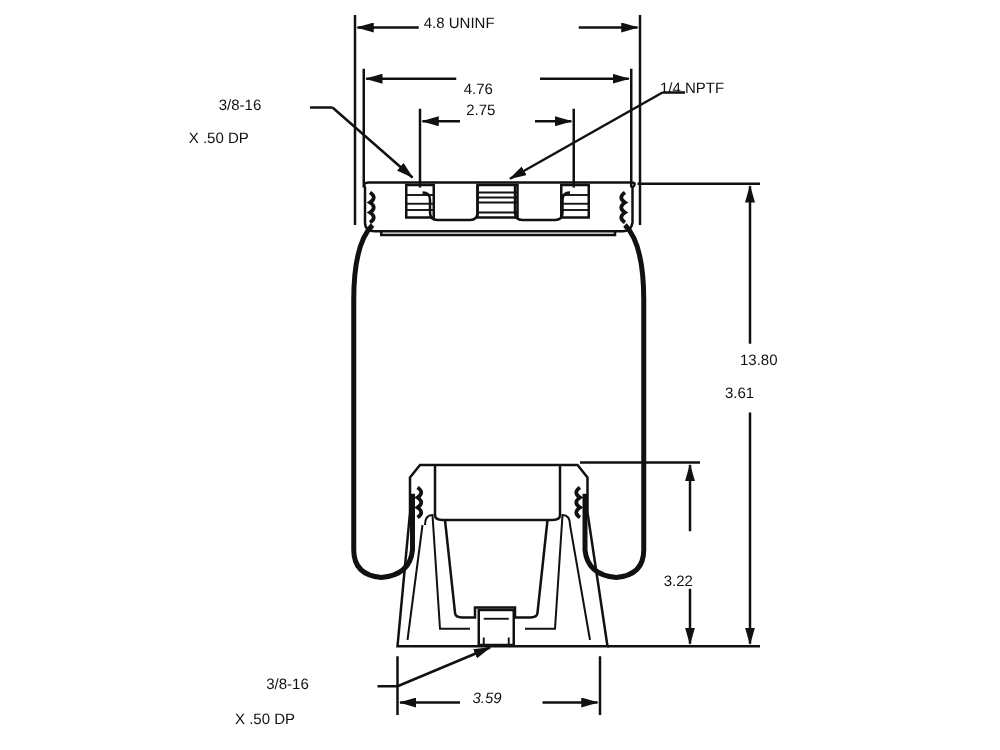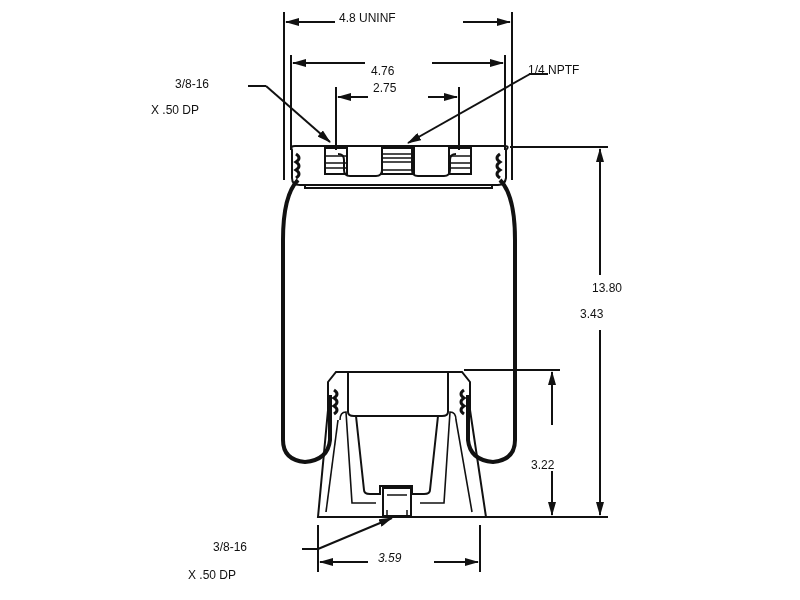--- a/index.html
+++ b/index.html
@@ -99,20 +99,20 @@
 <div class="lbl" style="left:339px;top:12px;">4.8 UNINF</div>
 <div class="lbl" style="left:371px;top:53px;margin-top:12px;">4.76</div>
 <div class="lbl" style="left:373px;top:82px;">2.75</div>
 
 <div class="lbl" style="left:175px;top:78px;">3/8-16</div>
 <div class="lbl" style="left:151px;top:104px;">X .50 DP</div>
 
 <div class="lbl" style="left:528px;top:64px;">1/4 NPTF</div>
 
 <div class="lbl bg" style="left:568px;top:282px;margin-left:20px;">13.80</div>
-<div class="lbl bg" style="left:576px;top:308px;">3.43</div>
+<div class="lbl bg" style="left:576px;top:308px;">3.61</div>
 
 <div class="lbl bg" style="left:527px;top:459px;">3.22</div>
 
 <div class="lbl" style="left:213px;top:541px;">3/8-16</div>
 <div class="lbl" style="left:188px;top:569px;">X .50 DP</div>
 
 <div class="lbl" style="left:378px;top:552px;font-style:italic;">3.59</div>
 
 </body></html>

